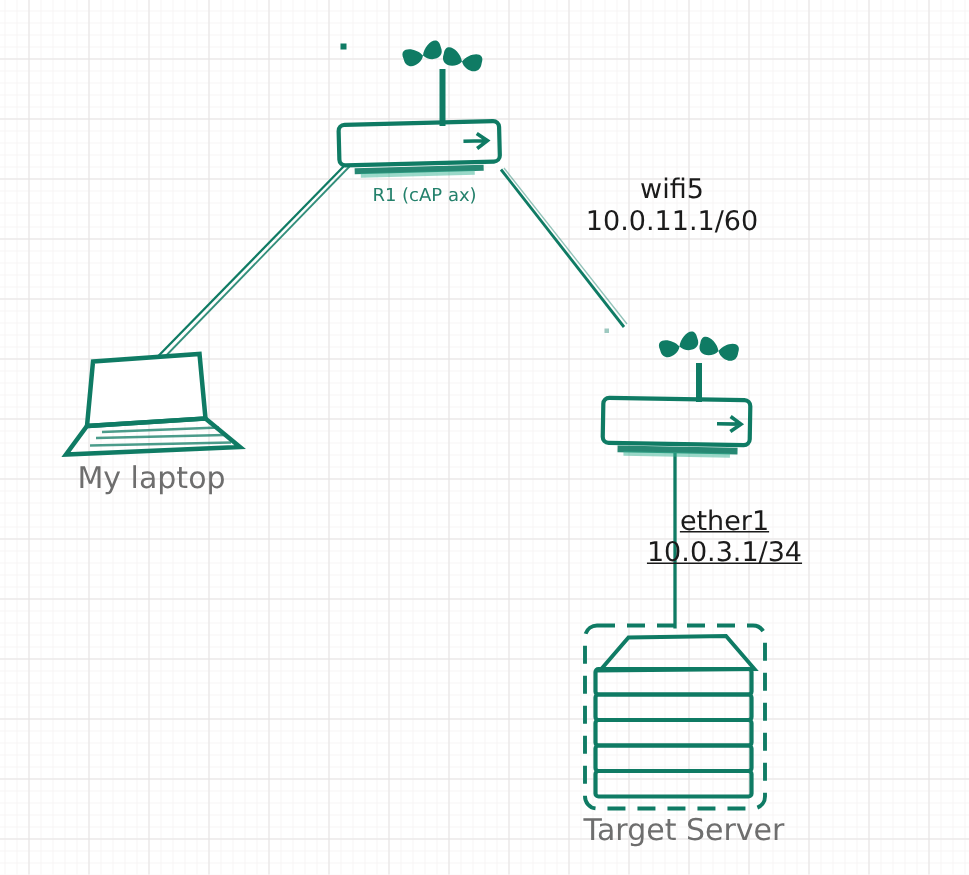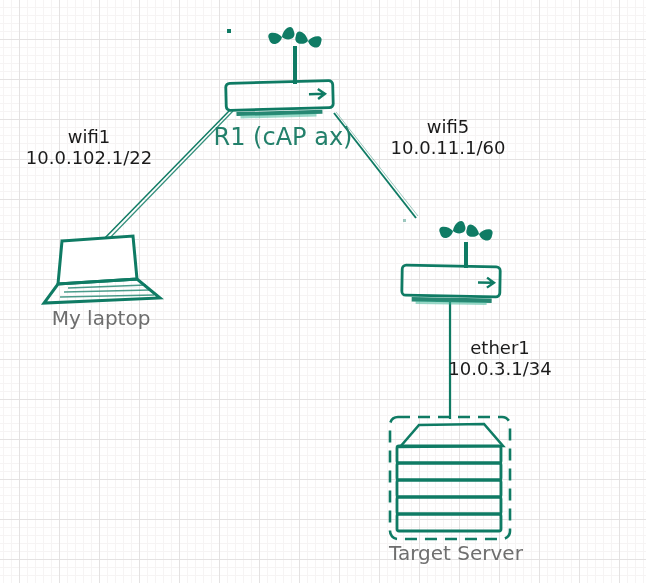--- a/index.html
+++ b/index.html
@@ -16,21 +16,21 @@
       linear-gradient(to bottom, var(--grid-major) 1px, transparent 1px),
       linear-gradient(to right, var(--grid-minor) 1px, transparent 1px),
       linear-gradient(to bottom, var(--grid-minor) 1px, transparent 1px);
     background-size:40px 40px, 40px 40px, 8px 8px, 8px 8px;
     background-position:19px 39px;
   }
   .abs{position:absolute;}
   .label{position:absolute; width:170px; text-align:center; line-height:1.18; letter-spacing:0;}
   .label .ln{white-space:nowrap;}
   .lbl-black{color:var(--label-black); font-size:18px;}
-  .lbl-teal{color:var(--label-teal); font-size:24px;}
+  .lbl-teal{color:var(--label-teal); font-size:12px;}
   .lbl-gray{color:var(--label-gray); font-size:20px;}
   
   .st{stroke:var(--ink); fill:none;}
   .fl{fill:var(--ink); stroke:none;}
   .hl{stroke:var(--hatch); fill:none;}
   .screenfill{fill:#ffffff; stroke:var(--ink);}
   svg{display:block; overflow:visible;}
 </style>
 </head>
 <body>
@@ -116,29 +116,25 @@
     <g>
       <polygon points="17,39 36,17 101,16 120,38" fill="url(#hatch-sv)" class="st" stroke-width="2.6"></polygon>
       <rect x="14" y="38" width="104" height="17" rx="2" fill="url(#hatch-sv)" class="st" stroke-width="2.8"></rect>
       <rect x="14" y="55" width="104" height="17" rx="2" fill="url(#hatch-sv)" class="st" stroke-width="2.8"></rect>
       <rect x="14" y="72" width="104" height="17" rx="2" fill="url(#hatch-sv)" class="st" stroke-width="2.8"></rect>
       <rect x="14" y="89" width="104" height="17" rx="2" fill="url(#hatch-sv)" class="st" stroke-width="2.8"></rect>
       <rect x="14" y="106" width="104" height="17" rx="2" fill="url(#hatch-sv)" class="st" stroke-width="2.8"></rect>
     </g>
   </svg>
 
-  <div class="label lbl-black" style="left:4px;top:126px;">
-    <div class="ln">wifi1</div>
-    <div class="ln">10.0.102.1/22</div>
-  </div>
   <div class="label lbl-black" style="left:363px;top:116px;">
     <div class="ln">wifi5</div>
     <div class="ln">10.0.11.1/60</div>
   </div>
-  <div class="label lbl-black" style="left:415px;top:337px;">
+  <div class="label lbl-black" style="left:398px;top:337px;text-decoration:underline;">
     <div class="ln">ether1</div>
     <div class="ln">10.0.3.1/34</div>
   </div>
 
   <div class="label lbl-teal" style="left:198px;top:123px;">R1 (cAP ax)</div>
   <div class="label lbl-gray" style="left:371px;top:542px;">Target Server</div>
   <div class="label lbl-gray" style="left:16px;top:307px;">My laptop</div>
 
 </div>
 

